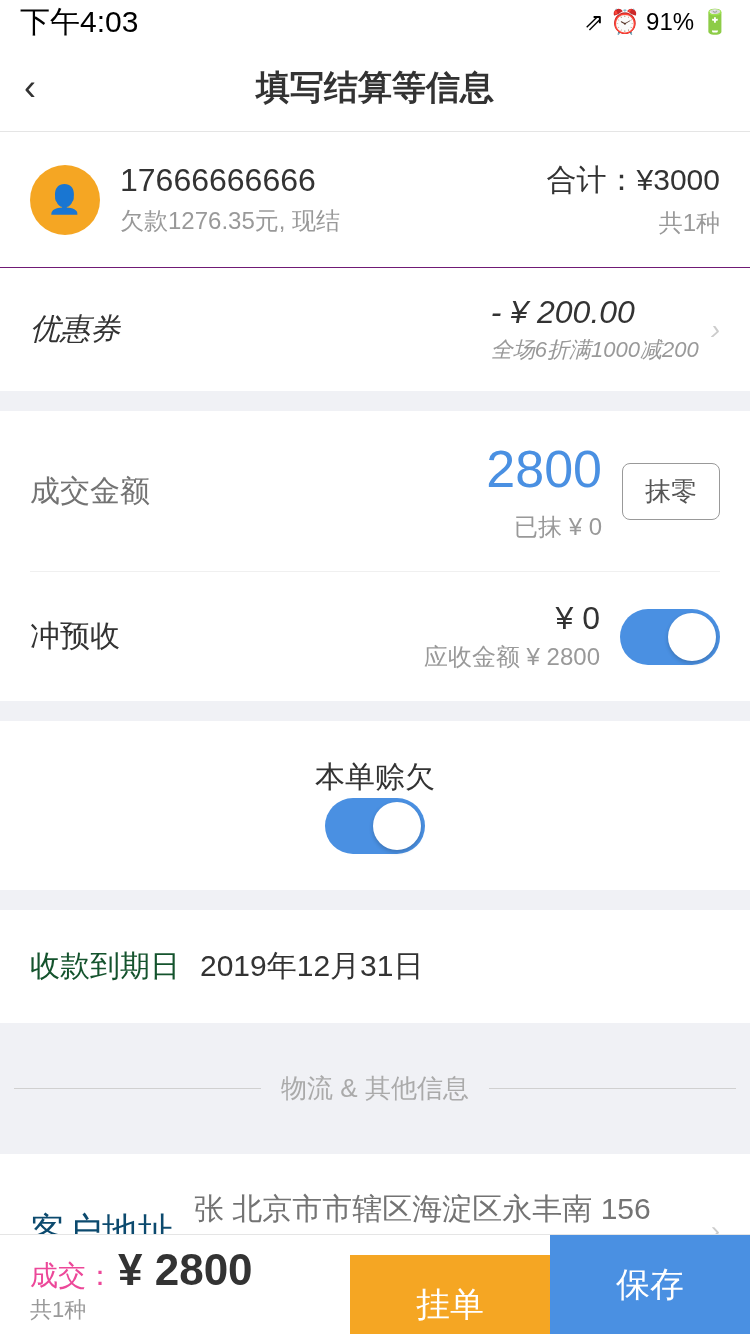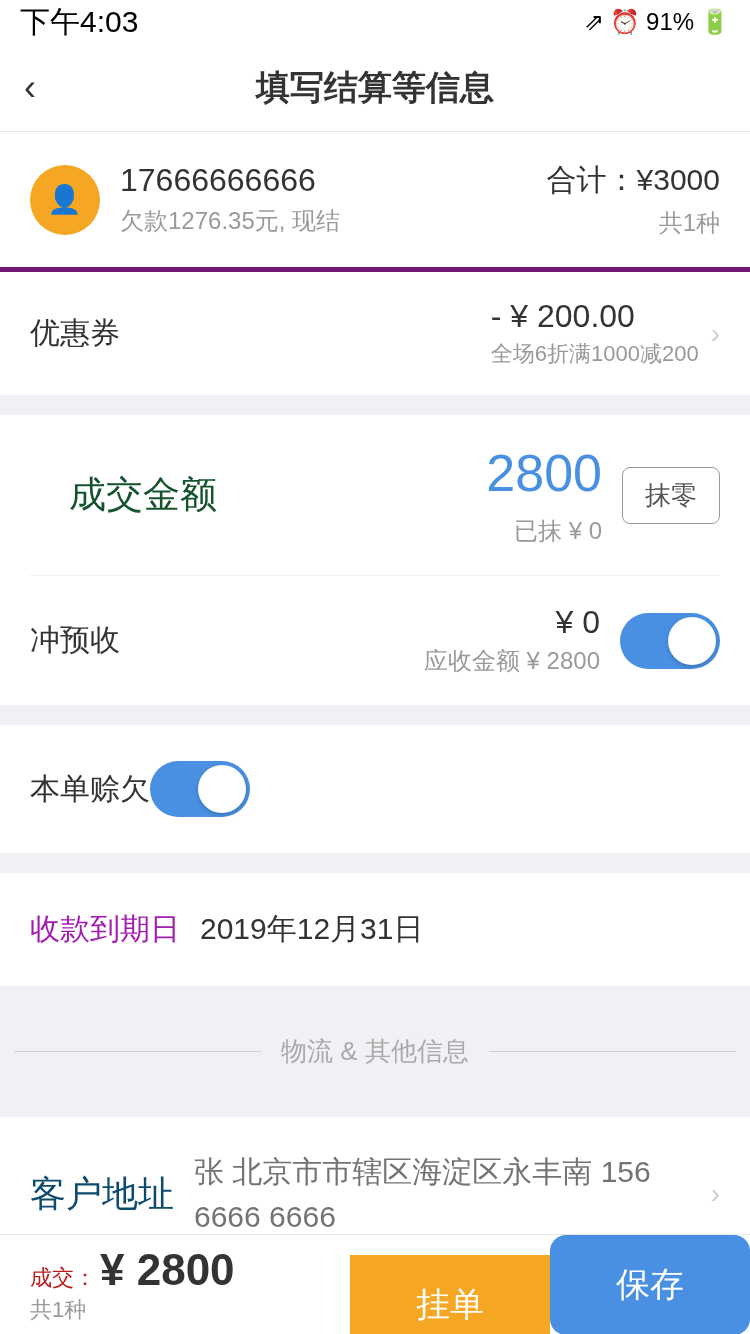--- a/index.html
+++ b/index.html
@@ -79,21 +79,22 @@
     .customer-right .total { font-size: 30px; color: #333; }
     .customer-right .count { font-size: 24px; color: #999; margin-top: 6px; }
 
     
     .coupon-row {
       display: flex;
       align-items: center;
       justify-content: space-between;
       padding: 26px 30px;
       background: #fff;
-      border-top: 5px solid #701a75;
+      border-top: 1px solid #701a75;
+      font-style: italic;
     }
     .coupon-label { font-size: 30px; color: #333; }
     .coupon-right { display: flex; align-items: center; gap: 12px; }
     .coupon-amount { font-size: 32px; color: #333; }
     .coupon-desc { font-size: 22px; color: #999; margin-top: 4px; text-align: right; }
     .coupon-chevron { color: #ccc; font-size: 28px; }
 
     
     .deal-section {
       background: #fff;
@@ -101,21 +102,21 @@
       padding: 0 30px;
     }
     .deal-row {
       display: flex;
       align-items: center;
       justify-content: space-between;
       padding: 28px 0;
       border-bottom: 1px solid #f0f0f0;
     }
     .deal-row:last-child { border-bottom: none; }
-    .deal-label { font-size: 37px; color: #14532d; margin-left: 39px; }
+    .deal-label { font-size: 30px; color: #737373; }
     .deal-right { display: flex; align-items: center; gap: 20px; }
     .deal-amount { font-size: 52px; color: #4a90e2; font-weight: 500; }
     .round-btn {
       border: 1px solid #999;
       border-radius: 8px;
       padding: 10px 22px;
       font-size: 26px;
       color: #555;
       background: #fff;
       cursor: pointer;
@@ -150,38 +151,40 @@
       width: 48px; height: 48px;
       border-radius: 50%;
       background: #fff;
       box-shadow: 0 2px 4px rgba(0,0,0,0.2);
     }
 
     
     .debt-row {
       display: flex;
       align-items: center;
+      justify-content: space-between;
       padding: 36px 30px;
       background: #fff;
       margin-bottom: 20px;
+      flex-direction: column;
     }
     .debt-label { font-size: 30px; color: #333; }
 
     
     .duedate-row {
       display: flex;
       align-items: center;
       padding: 36px 30px;
       background: #fff;
       margin-bottom: 20px;
       font-size: 30px;
       color: #333;
       gap: 20px;
     }
-    .duedate-label { color: #a21caf; text-align: center; }
+    .duedate-label { color: #14532d; text-align: center; }
     .duedate-value { color: #333; }
 
     
     .divider-label {
       display: flex;
       align-items: center;
       justify-content: center;
       padding: 28px 14px;
       background: #f0f1f5;
       gap: 20px;
@@ -221,40 +224,39 @@
       height: 100px;
       background: #fff;
       display: flex;
       align-items: center;
       border-top: 1px solid #e5e5e5;
     }
     .bottom-summary {
       flex: 1;
       padding: 0 30px;
     }
-    .bottom-deal { font-size: 22px; color: #b91c1c; }
+    .bottom-deal { font-size: 28px; color: #ec4899; }
     .bottom-amount { font-size: 44px; color: #333; font-weight: 600; }
     .bottom-count { font-size: 22px; color: #999; }
     .btn-hang {
       width: 200px; height: 100px;
       background: #f5a623;
       color: #fff;
       font-size: 34px;
       display: flex; align-items: center; justify-content: center;
       cursor: pointer;
       margin-top: 40px;
     }
     .btn-save {
       width: 200px; height: 100px;
       background: #4a90e2;
       color: #fff;
       font-size: 34px;
       display: flex; align-items: center; justify-content: center;
       cursor: pointer;
-      border-radius: 16px;
     }
   </style>
 </head>
 <body>
 
 <div class="status-bar">
   <div class="status-center">下午4:03</div>
   <div class="status-right">
     <span>⇗</span>
     <span>⏰</span>

